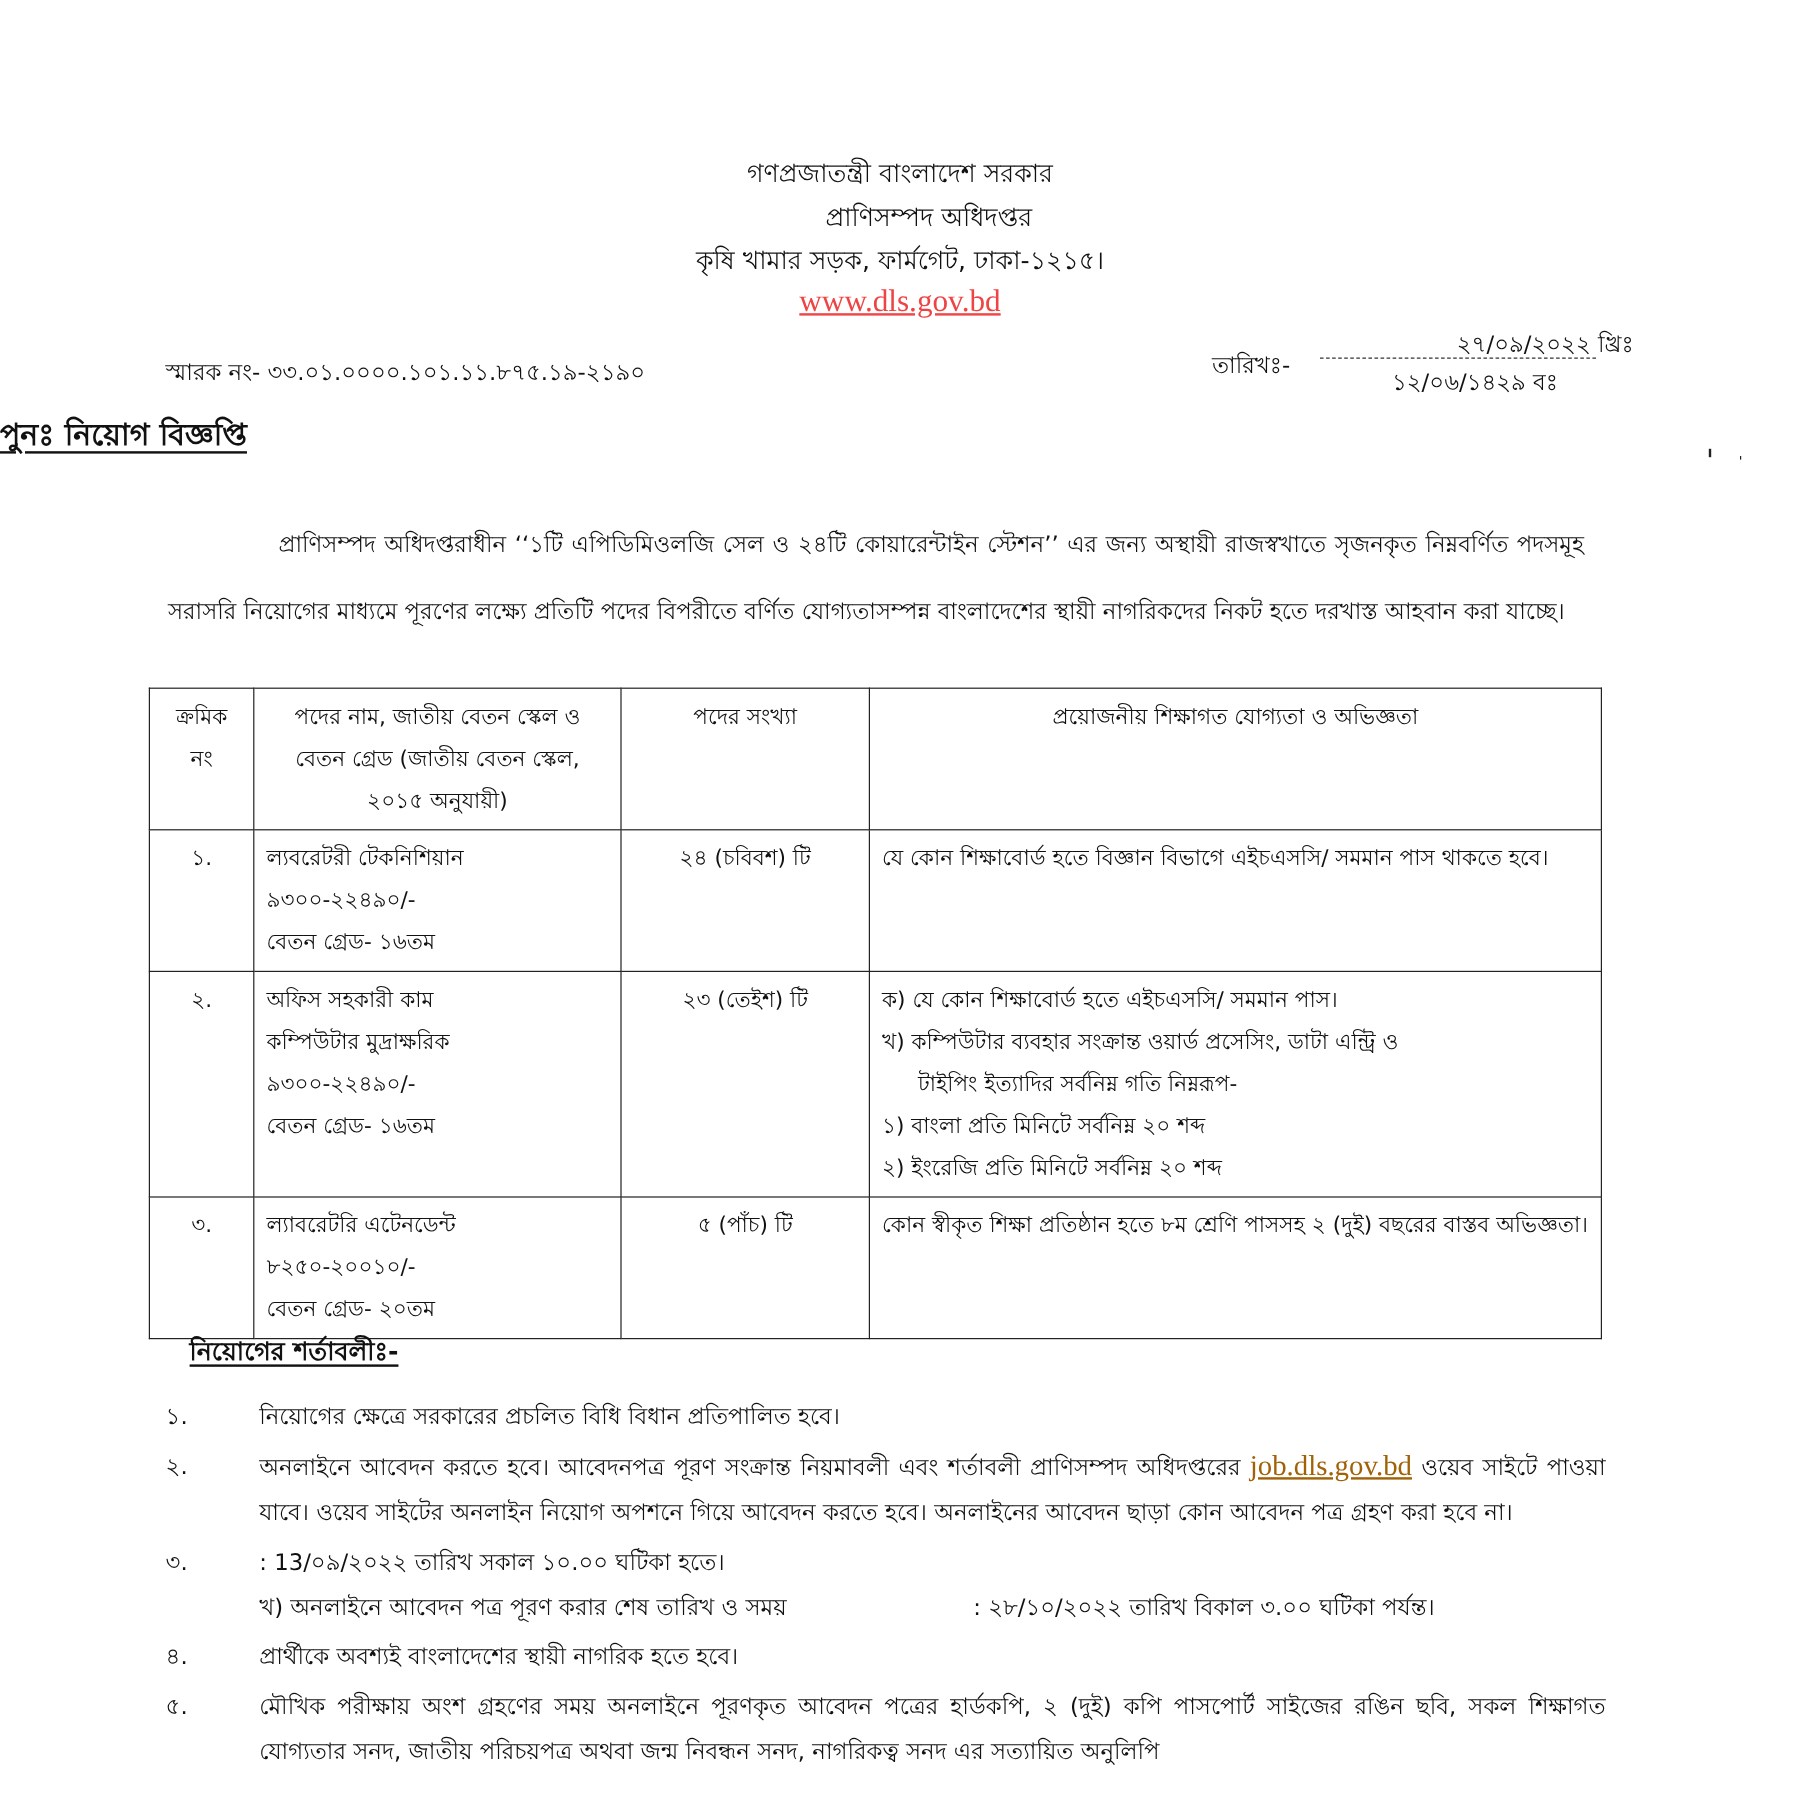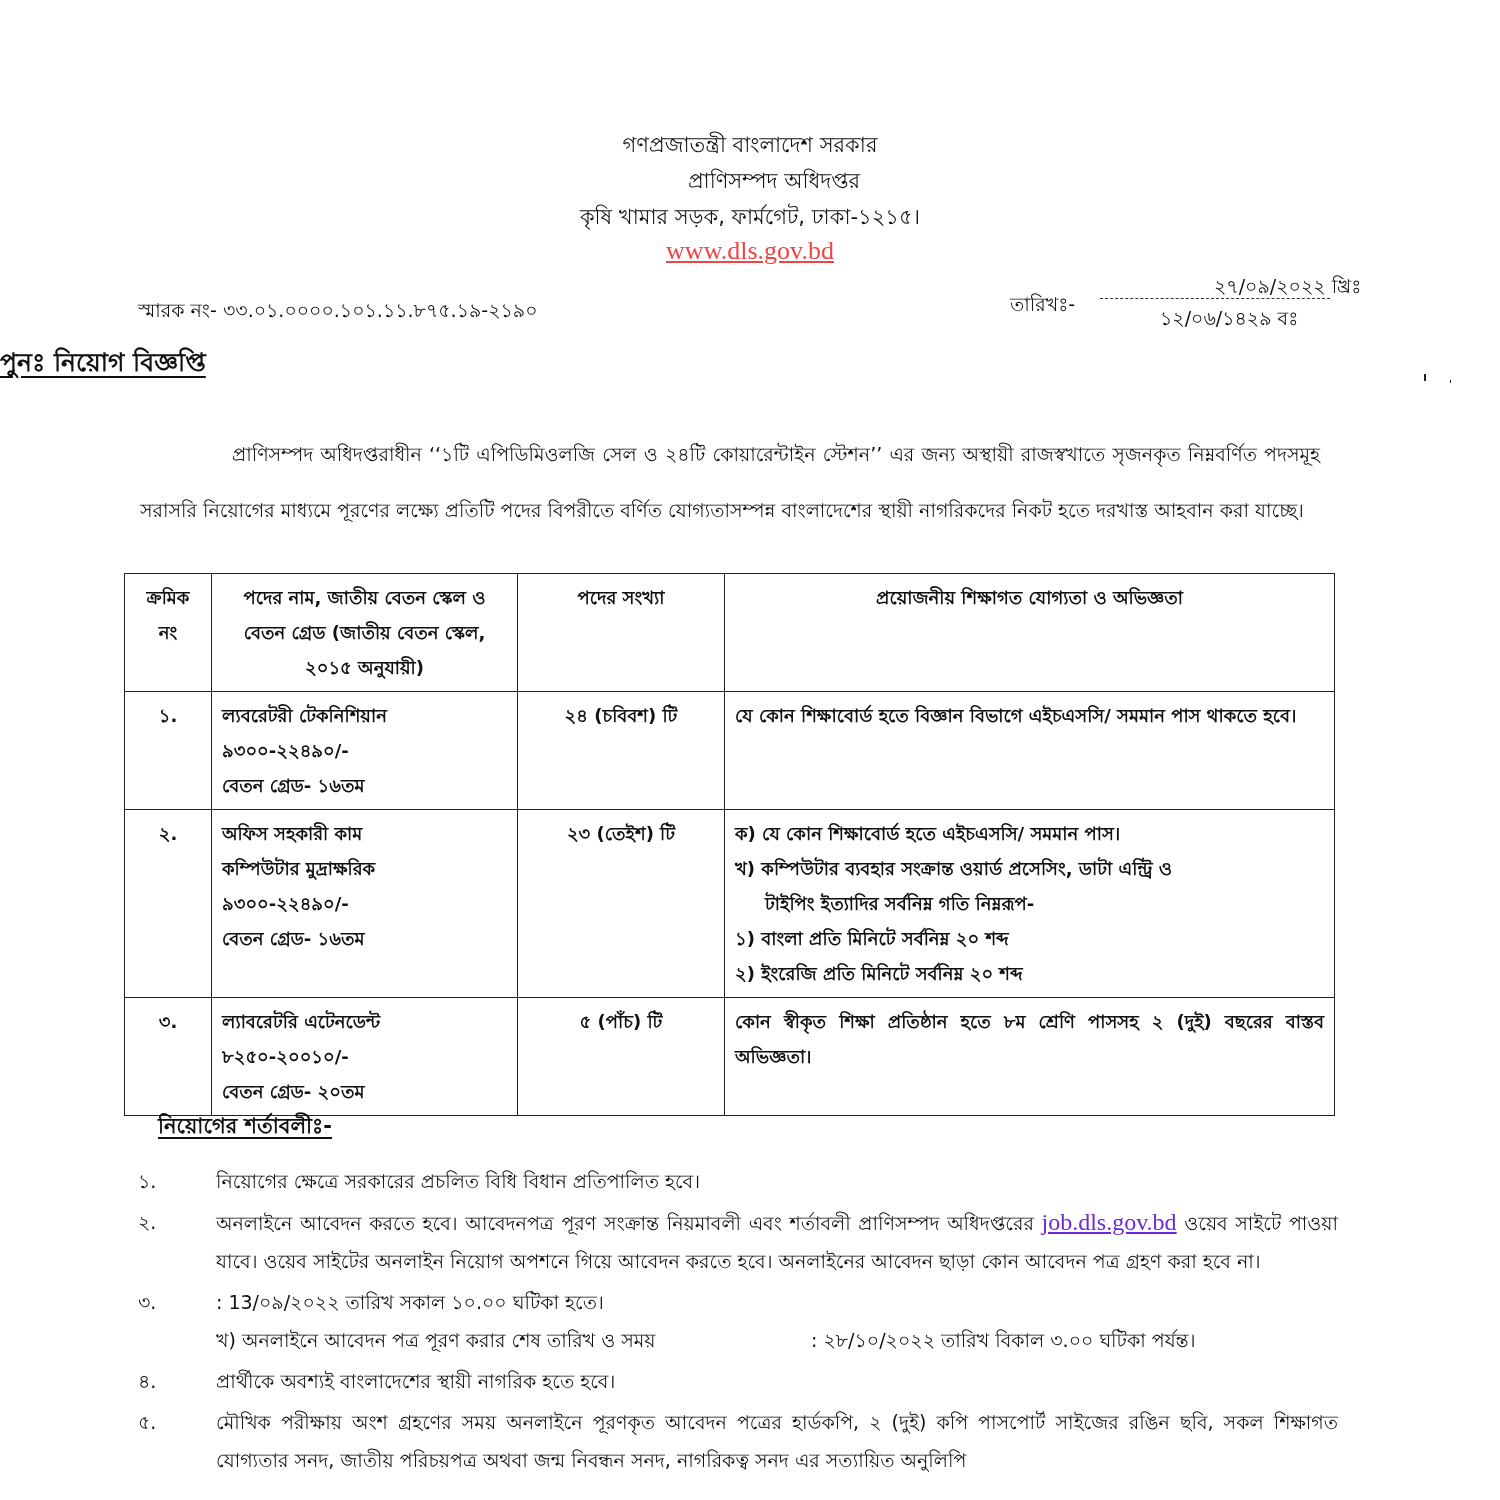--- a/index.html
+++ b/index.html
@@ -29,21 +29,21 @@
   .intro {
     position: absolute; left: 124px; top: 410px; width: 1212px;
     font-size: 19px; line-height: 56px; text-align: justify;
   }
   .intro p { margin: 16px; text-indent: 92px; text-align-last: left; }
   table.posts {
     position: absolute; left: 124px; top: 573px; width: 1211px;
     border-collapse: collapse; font-size: 18px;
   }
   table.posts td, table.posts th {
-    border: 1.5px solid #222; vertical-align: top; font-weight: bold;
+    border: 1.5px solid #222; vertical-align: top; font-weight: normal;
     padding: 6px 10px; line-height: 35px;
   }
   .c-sl { width: 66px; text-align: center; }
   .c-name { width: 285px; }
   .c-count { width: 186px; text-align: center; }
   .c-qual { text-align: justify; }
   th.c-name { text-align: center; line-height: 33px; }
   .hdr-row { height: 118px; }
   .row1 { height: 107px; }
   .row2 { height: 178px; }
@@ -143,21 +143,21 @@
 <div class="abs cond-head">নিয়োগের শর্তাবলীঃ-</div>
 
 <div class="conds">
   <div class="cond">
     <span class="num">১.</span>
     <span>নিয়োগের ক্ষেত্রে সরকারের প্রচলিত বিধি বিধান প্রতিপালিত হবে।</span>
   </div>
   <div class="cond">
     <span class="num">২.</span>
     <span>অনলাইনে আবেদন করতে হবে। আবেদনপত্র পূরণ সংক্রান্ত নিয়মাবলী এবং শর্তাবলী প্রাণিসম্পদ অধিদপ্তরের</span>
-    <a class="link-u" style="color:#6d28d9;">job.dls.gov.bd</a><span> ওয়েব সাইটে পাওয়া যাবে। ওয়েব সাইটের অনলাইন নিয়োগ অপশনে গিয়ে আবেদন করতে হবে। অনলাইনের আবেদন ছাড়া কোন আবেদন পত্র গ্রহণ করা হবে না।</span>
+    <a class="link-u" style="color:#a16207;">job.dls.gov.bd</a><span> ওয়েব সাইটে পাওয়া যাবে। ওয়েব সাইটের অনলাইন নিয়োগ অপশনে গিয়ে আবেদন করতে হবে। অনলাইনের আবেদন ছাড়া কোন আবেদন পত্র গ্রহণ করা হবে না।</span>
   </div>
   <div class="cond">
     <span class="num">৩.</span>
     <div class="sub-row">
       <span>: 13/০৯/২০২২ তারিখ সকাল ১০.০০ ঘটিকা হতে।</span>
     </div>
     <div class="sub-row">
       <span class="lbl">খ) অনলাইনে আবেদন পত্র পূরণ করার শেষ তারিখ ও সময়</span>
       <span>: ২৮/১০/২০২২ তারিখ বিকাল ৩.০০ ঘটিকা পর্যন্ত।</span>
     </div>

